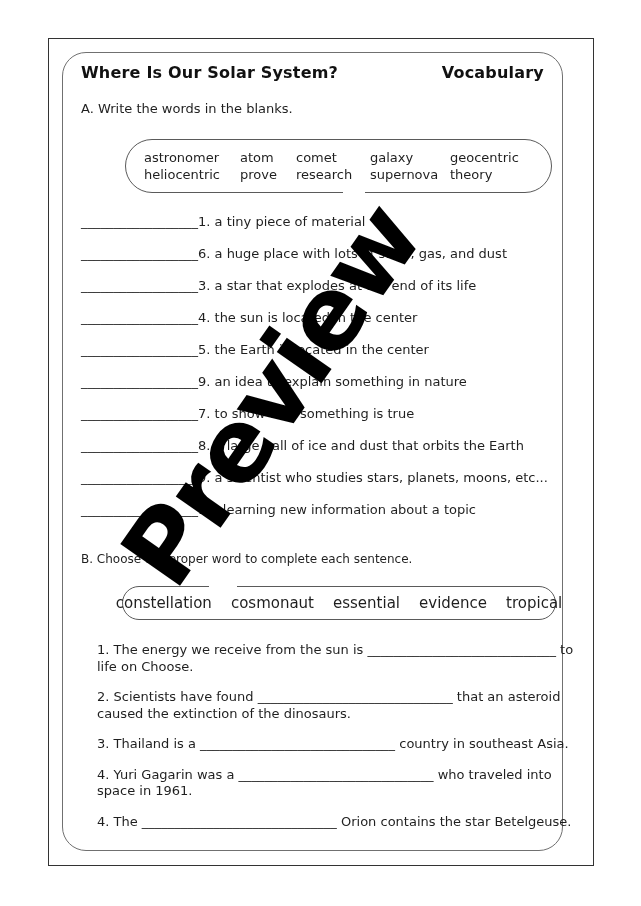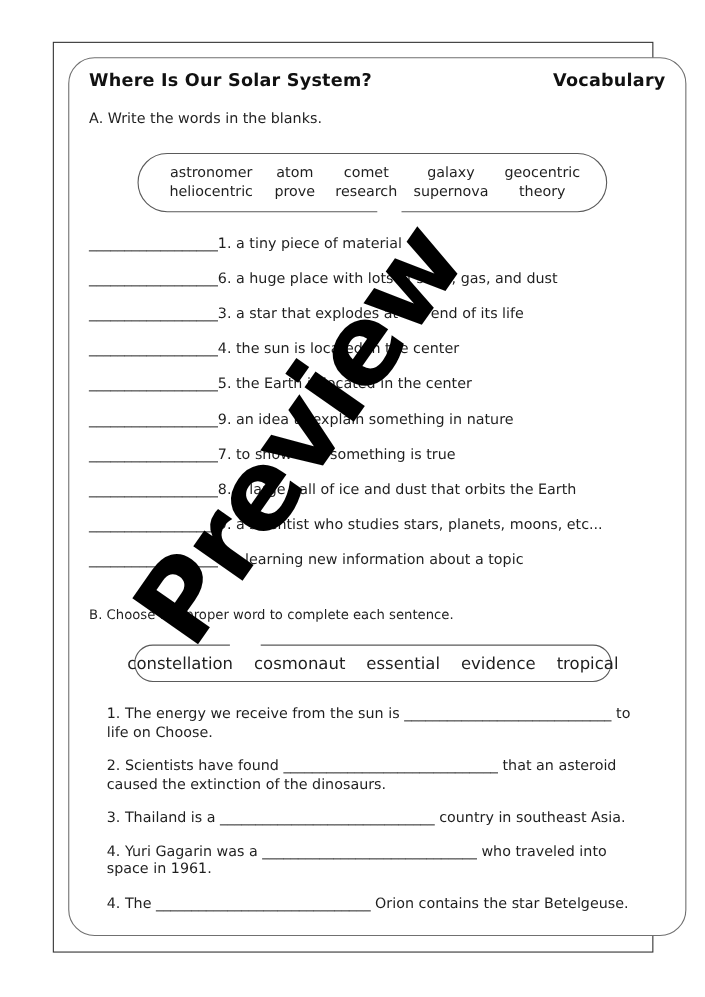--- a/index.html
+++ b/index.html
@@ -12,21 +12,21 @@
     overflow:hidden;
   }
   .outer {
     position:absolute; left:48px; top:38px;
     width:546px; height:828px;
     border:1.5px solid #333333;
     box-sizing:border-box;
   }
   .card {
     position:absolute; left:13px; top:13px;
-    width:562px; height:799px;
+    width:501px; height:799px;
     border:1.6px solid #707070;
     border-radius:24px;
     box-sizing:border-box;
     padding:8px 16px 0 16px;
     background:#ffffff;
   }
   .header { display:flex; justify-content:space-between; align-items:baseline; margin:2px 2px 0 2px; }
   .title, .corner { font-size:16px; font-weight:bold; color:#111111; letter-spacing:0.2px; }
   .instr { font-size:13px; margin:19px 0 0 2px; }
   .pill-a {
@@ -37,21 +37,21 @@
     border-radius:27px;
     box-sizing:border-box;
     display:grid;
     grid-template-columns:96px 56px 74px 80px 86px;
     justify-content:space-between;
     align-content:center;
     padding:0 18px;
     font-size:13px;
     row-gap:2px;
   }
-  .pill-a span, .pill-b span { text-align:center; white-space:nowrap; }
+  .pill-a span, .pill-b span { white-space:nowrap; }
   .pill-a::after {
     content:""; position:absolute; bottom:-3px; left:51%;
     width:22px; height:4px; background:#ffffff;
   }
   .items { list-style:none; margin:21px 0 0 2px; padding:0; font-size:13px; }
   .items li { line-height:16px; margin-bottom:16px; white-space:nowrap; }
   .blank, .items li span { letter-spacing:0; }
   .instr-b { font-size:12px; margin:34px 0 0 2px; }
   .pill-b {
     position:relative;

